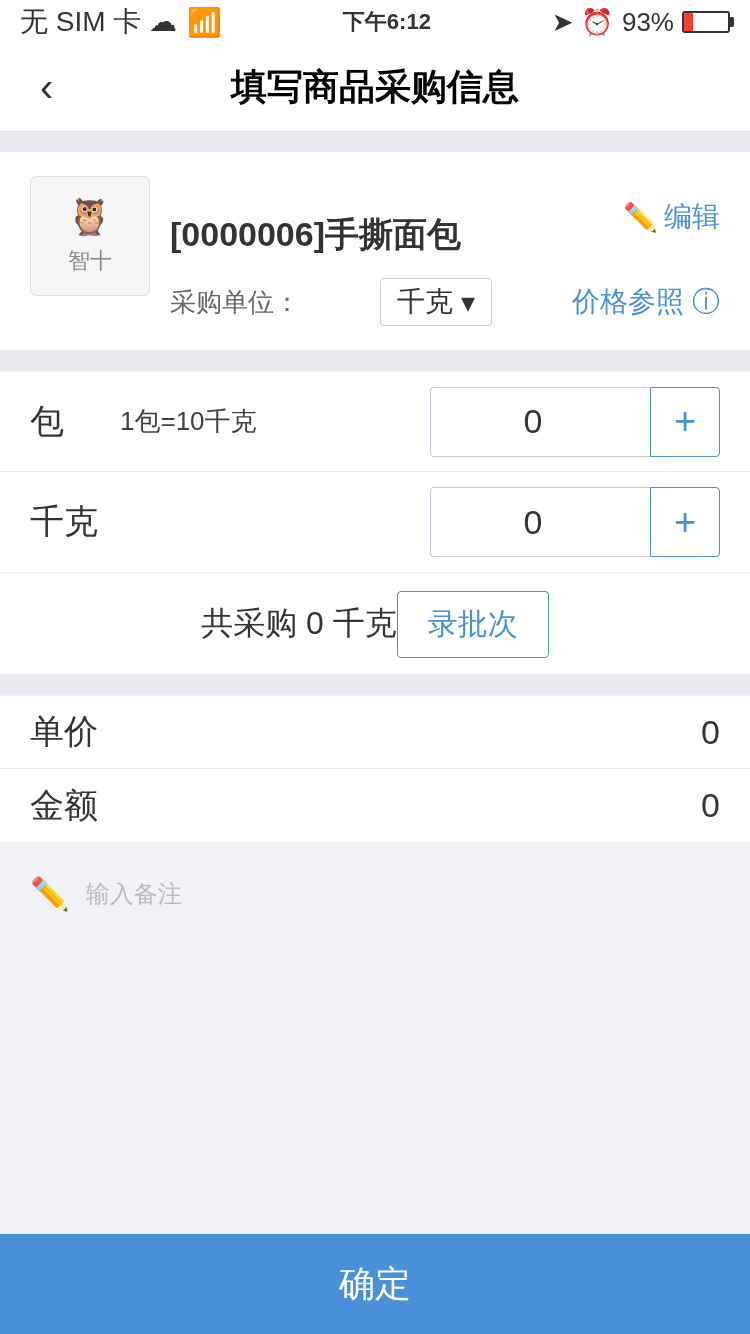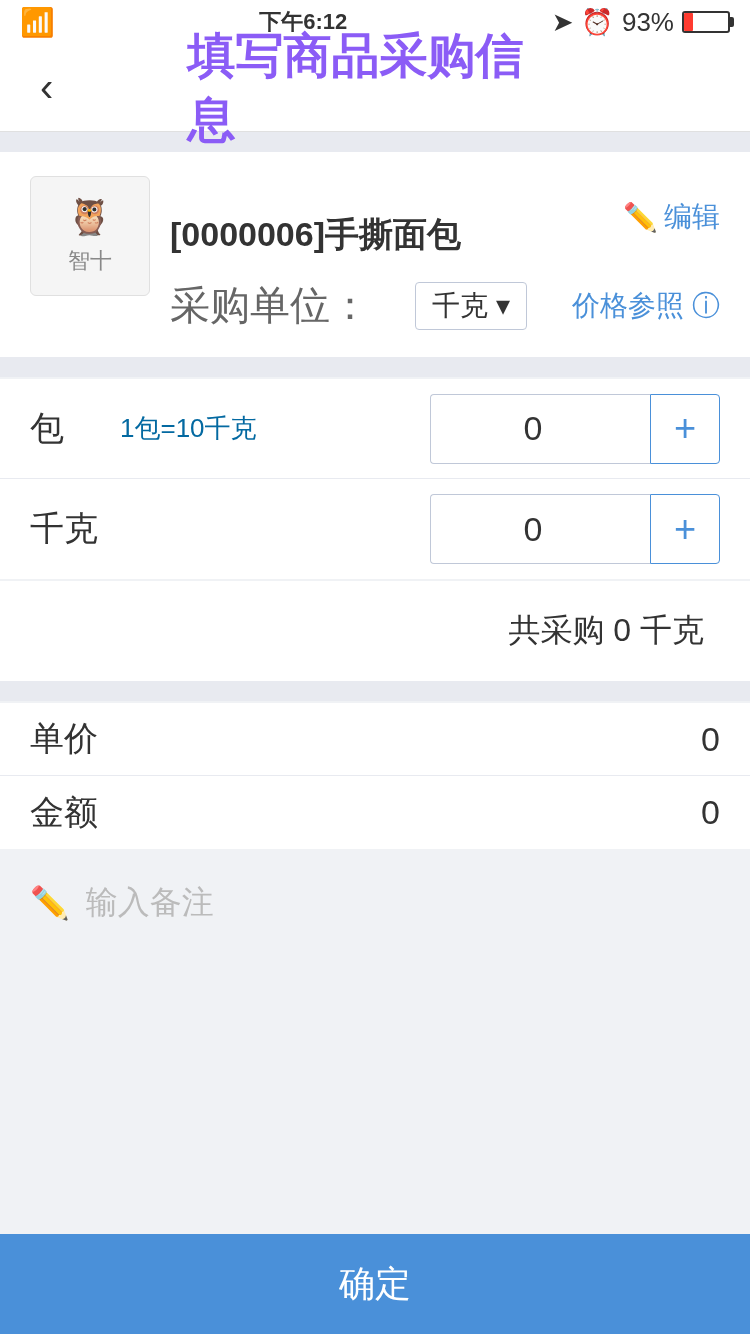--- a/index.html
+++ b/index.html
@@ -52,23 +52,23 @@
     .nav-back {
       font-size: 40px;
       color: #333;
       cursor: pointer;
       padding: 10px;
     }
     .nav-title {
       position: absolute;
       left: 50%;
       transform: translateX(-50%);
-      font-size: 48px;
+      font-size: 36px;
       font-weight: 600;
-      color: #8b5cf6;
+      color: #000000;
     }
 
     
     .section-divider {
       height: 20px;
       background: #e8eaf0;
     }
 
     
     .product-card {
@@ -121,21 +121,21 @@
       align-items: center;
       gap: 6px;
       cursor: pointer;
     }
     .product-unit-row {
       display: flex;
       align-items: center;
       justify-content: space-between;
     }
     .unit-label {
-      font-size: 40px;
+      font-size: 26px;
       color: #666;
     }
     .unit-select {
       border: 1px solid #c0c8d8;
       border-radius: 4px;
       padding: 4px 16px;
       font-size: 28px;
       color: #333;
       background: #fff;
       display: flex;
@@ -164,21 +164,21 @@
       border-bottom: 1px solid #e8eaf0;
     }
     .input-row:last-child { border-bottom: none; }
     .input-label {
       font-size: 34px;
       color: #333;
       min-width: 80px;
     }
     .input-sublabel {
       font-size: 26px;
-      color: #0369a1;
+      color: #404040;
       margin-left: 10px;
       flex: 1;
     }
     .input-field-wrap {
       display: flex;
       align-items: center;
       gap: 0;
       margin-left: auto;
     }
     .input-field {
@@ -208,22 +208,22 @@
     }
 
     
     .total-section {
       background: #fff;
       margin-top: 2px;
     }
     .total-row {
       display: flex;
       align-items: center;
-      justify-content: flex-end;
-      padding: 0 46px;
+      justify-content: center;
+      padding: 0 30px;
       height: 100px;
     }
     .total-label {
       font-size: 32px;
       color: #333;
     }
     .batch-btn {
       border: 1px solid #4a90d9;
       border-radius: 4px;
       padding: 12px 30px;
@@ -260,21 +260,21 @@
     .notes-section {
       background: #f0f2f5;
       margin-top: 2px;
       padding: 30px;
       display: flex;
       align-items: center;
       gap: 16px;
       min-height: 100px;
     }
     .notes-icon { font-size: 32px; color: #aaa; }
-    .notes-placeholder { font-size: 32px; color: #bbb; }
+    .notes-placeholder { font-size: 24px; color: #bbb; }
 
     
     .bottom-space {
       flex: 1;
       background: #f0f2f5;
       min-height: 300px;
     }
 
     
     .confirm-btn {
@@ -293,20 +293,21 @@
       cursor: pointer;
       border: none;
       outline: none;
     }
   </style>
 </head>
 <body>
 
 <div class="status-bar">
   <div class="status-left">
+    <span>无 SIM 卡 ☁</span>
     <span>📶</span>
   </div>
   <div class="status-center">下午6:12</div>
   <div class="status-right">
     <span>➤</span>
     <span>⏰</span>
     <span>93%</span>
     <div class="battery-icon">
       <div class="battery-fill"></div>
     </div>
@@ -366,20 +367,21 @@
       <div class="plus-btn">+</div>
     </div>
   </div>
 </div>
 
 <div class="total-section">
   <div class="total-row">
     <span class="total-label">
       <span>共采购</span>&nbsp;<span>0</span>&nbsp;<span>千克</span>
     </span>
+    <button class="batch-btn">录批次</button>
   </div>
 </div>
 
 <div class="section-divider"></div>
 
 <div class="info-section">
   <div class="info-row">
     <span class="info-label">单价</span>
     <span class="info-value">0</span>
   </div>

